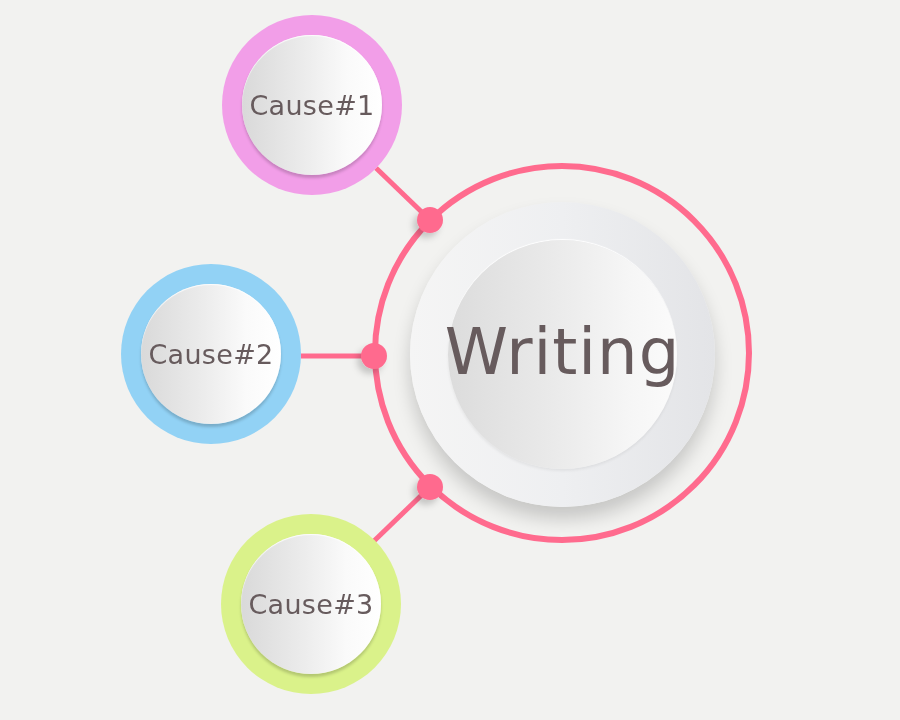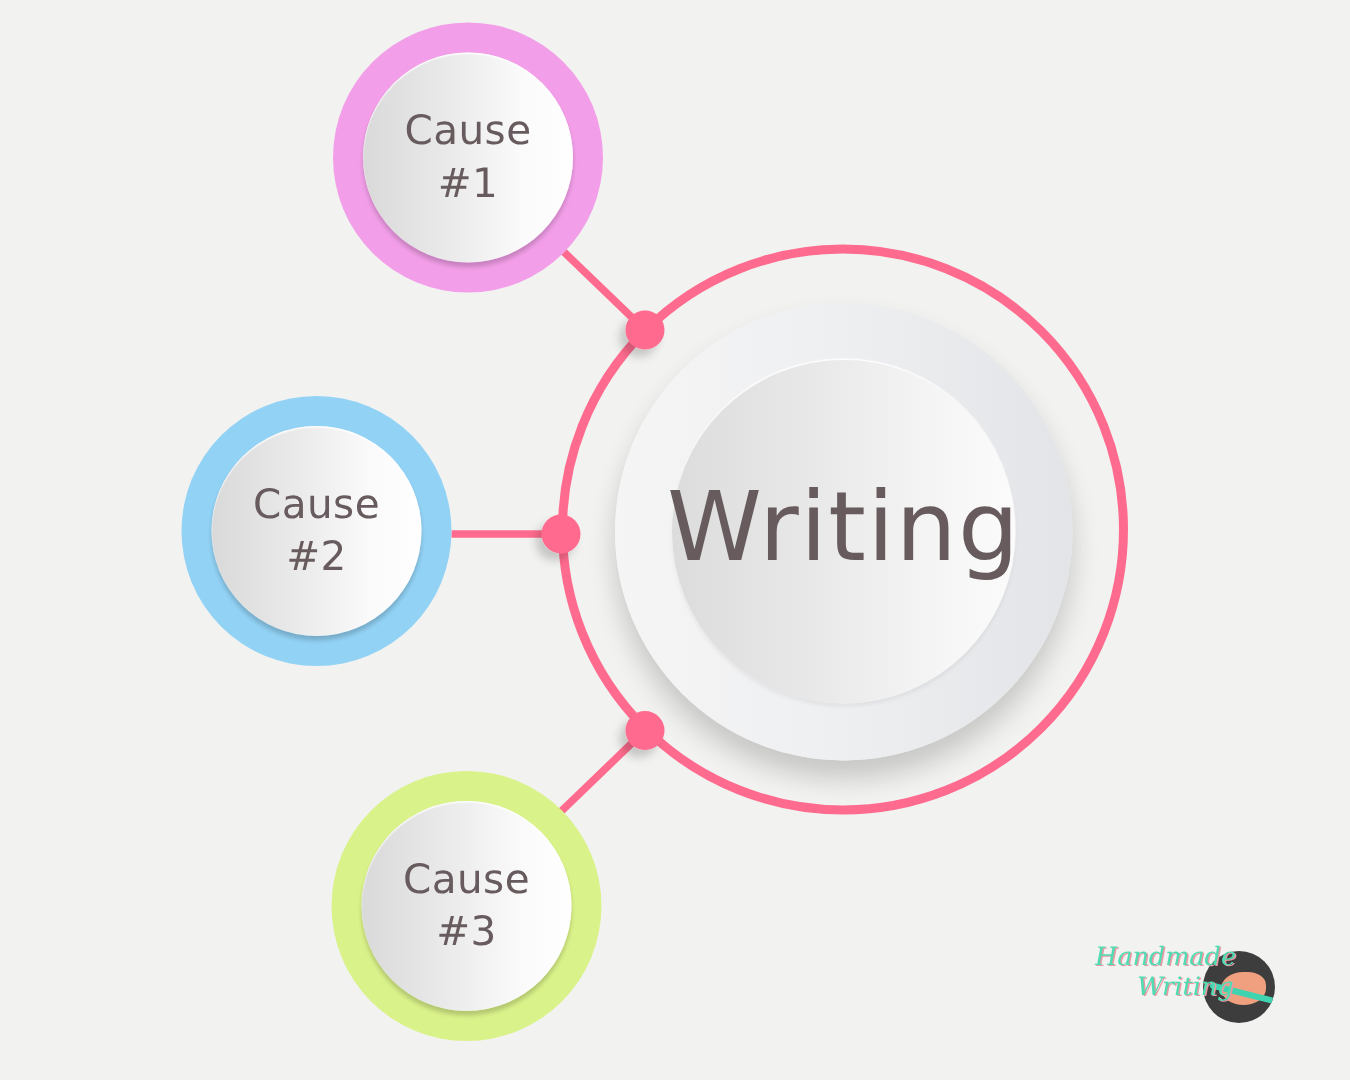--- a/index.html
+++ b/index.html
@@ -7,21 +7,21 @@
   .canvas { position:absolute; left:0; top:0; width:900px; height:720px; }
   svg.links { position:absolute; left:0; top:0; }
   .cause {
     position:absolute; width:180px; height:180px; border-radius:50%;
     box-sizing:border-box;
   }
   .cause .disc {
     position:absolute; left:20px; top:20px; width:140px; height:140px; border-radius:50%;
     background:linear-gradient(90deg,#d9d9d9 0%,#ececec 45%,#fafafa 75%,#ffffff 100%);
     box-shadow: 0 3px 3px rgba(0,0,0,0.18), inset 0 1px 1px rgba(255,255,255,0.9);
-    display:flex; flex-direction:column; align-items:center; justify-content:center;
+    display:flex; flex-direction:row; align-items:center; justify-content:center;
   }
   .cause .label {
     color:#675b5d; font-size:27px; line-height:35px; text-align:center; letter-spacing:0.3px;
     font-family:"DejaVu Sans", sans-serif;
   }
   .plate {
     position:absolute; left:410px; top:202px; width:305px; height:305px; border-radius:50%;
     background:linear-gradient(90deg,#f5f5f5 0%,#eeeff1 50%,#e3e4e7 100%);
     box-shadow: 0 12px 18px rgba(0,0,0,0.18);
   }
@@ -85,22 +85,14 @@
     </div>
   </div>
 
   <div class="cause" style="left:221px; top:514px; background:#daf28a;">
     <div class="disc">
       <span class="label">Cause</span>
       <span class="label">#3</span>
     </div>
   </div>
 
-  <div class="logo">
-    <div class="avatar">
-      <div class="hand"></div>
-      <div class="pen"></div>
-    </div>
-    <span class="t1">Handmade</span>
-    <span class="t2">Writing</span>
-  </div>
 
 </div>
 
 </body></html>

